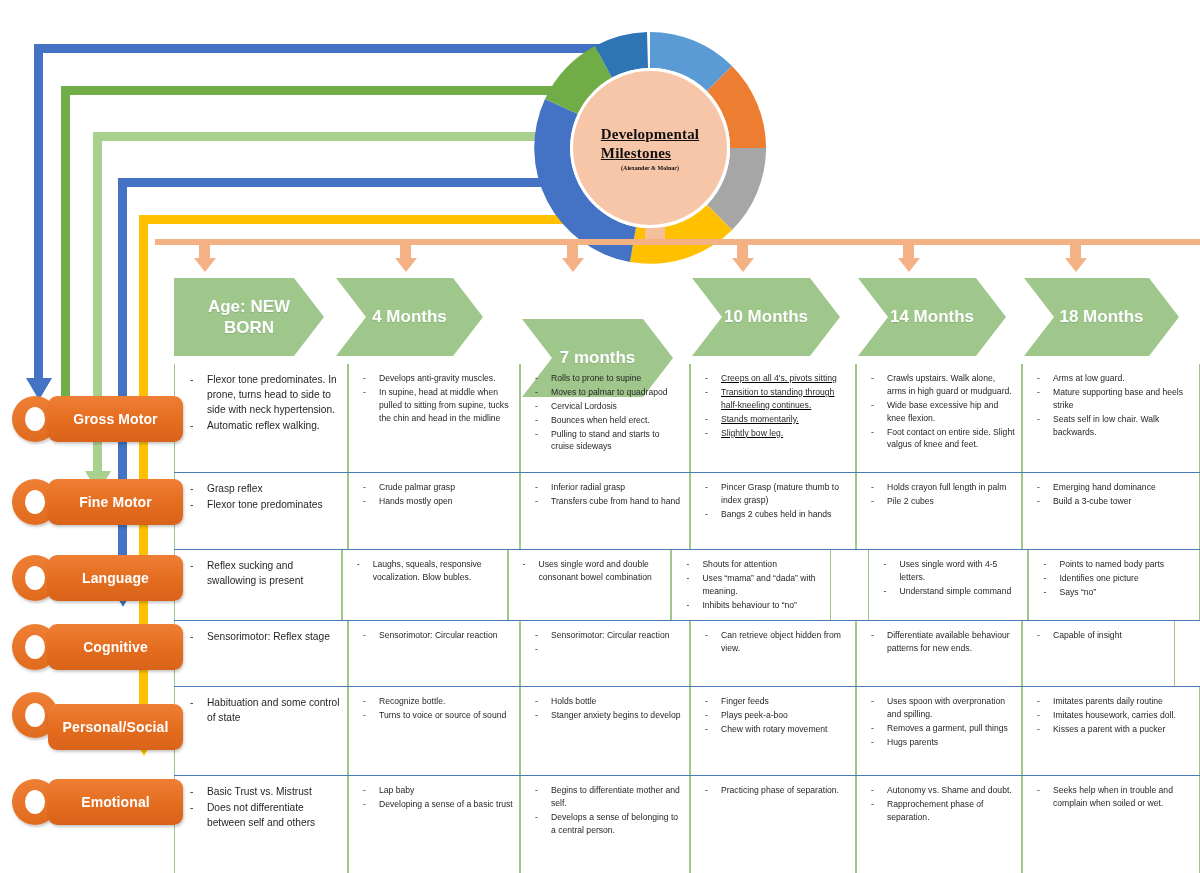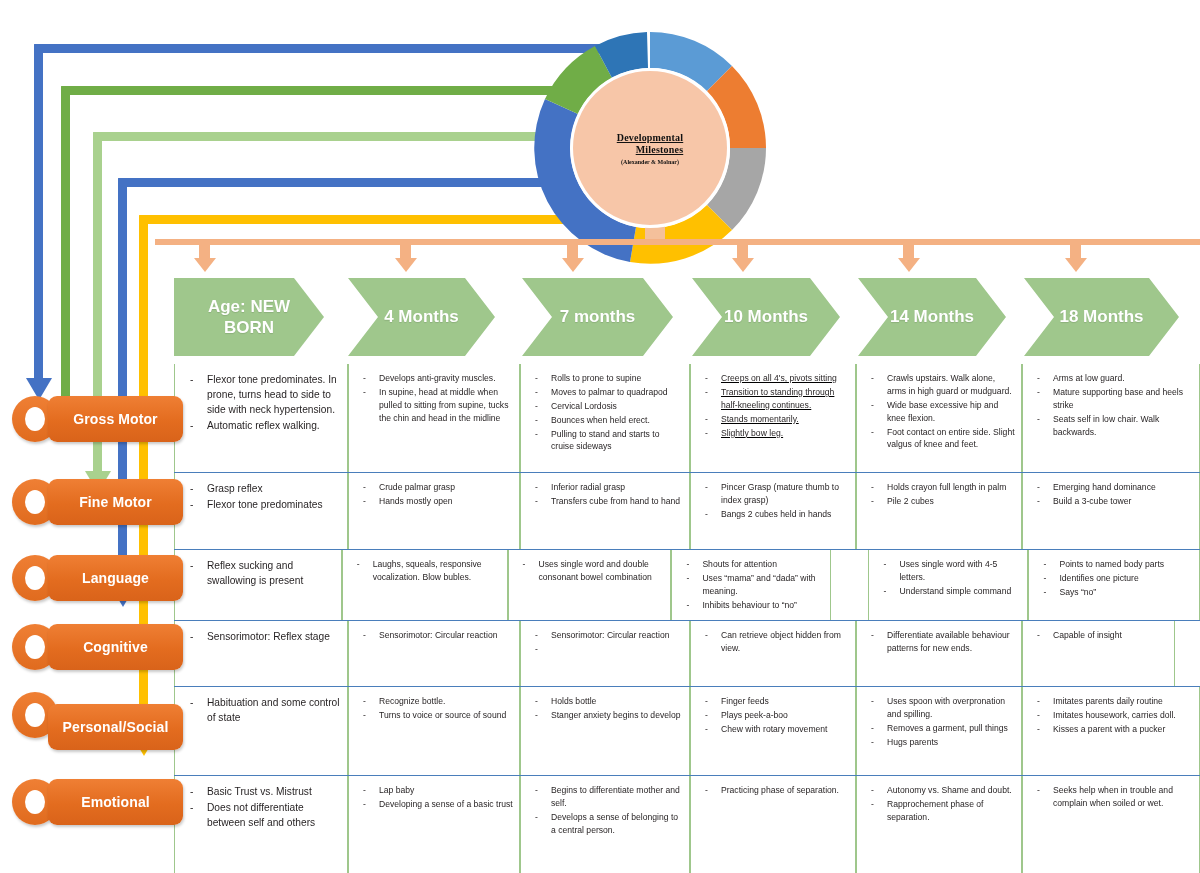--- a/index.html
+++ b/index.html
@@ -17,22 +17,22 @@
   .peach-down{position:absolute;width:0;height:0;border-left:11px solid transparent;border-right:11px solid transparent;border-top:14px solid #f4b183;}
   .peach-stem{position:absolute;width:11px;height:13px;background:#f4b183;}
   #peach-up-stem{position:absolute;left:645px;top:200px;width:20px;height:45px;background:#f4c09b;}
   #peach-up-head{position:absolute;left:628px;top:181px;width:0;height:0;border-left:27px solid transparent;border-right:27px solid transparent;border-bottom:27px solid #f4c09b;}
 
   
   #donut{position:absolute;left:520px;top:32px;width:260px;height:232px;}
   #donut-core{position:absolute;left:50px;top:36px;width:160px;height:160px;border-radius:50%;
       background:#f7c6a8;border:3px solid #ffffff;display:flex;flex-direction:column;
       align-items:center;justify-content:center;box-sizing:border-box;z-index:4;}
-  #donut-title{font-family:"Liberation Serif",serif;font-weight:bold;font-size:10px;color:#111;
-      text-align:right;line-height:1.25;text-decoration:underline;letter-spacing:.2px;}
+  #donut-title{font-family:"Liberation Serif",serif;font-weight:bold;font-size:15px;color:#111;
+      text-align:left;line-height:1.25;text-decoration:underline;letter-spacing:.2px;}
   #donut-sub{font-family:"Liberation Serif",serif;font-weight:bold;font-size:6px;color:#111;margin-top:2px;}
 
   
   .chev{position:absolute;top:278px;height:78px;background:#9fc78c;
       clip-path:polygon(0 0, calc(100% - 30px) 0, 100% 50%, calc(100% - 30px) 100%, 0 100%);
       display:flex;align-items:center;justify-content:center;box-sizing:border-box;}
   .chev.notch{clip-path:polygon(0 0, calc(100% - 30px) 0, 100% 50%, calc(100% - 30px) 100%, 0 100%, 30px 50%);}
   .chev span{color:#ffffff;font-weight:bold;font-size:17px;text-align:center;line-height:1.25;
       text-shadow:0 1px 1px rgba(0,0,0,.12);}
 
@@ -124,24 +124,24 @@
   <div class="peach-stem" style="left:737px;top:245px;"></div>
   <div class="peach-down" style="left:731.5px;top:258px;"></div>
   <div class="peach-stem" style="left:903px;top:245px;"></div>
   <div class="peach-down" style="left:897.5px;top:258px;"></div>
   <div class="peach-stem" style="left:1070px;top:245px;"></div>
   <div class="peach-down" style="left:1064.5px;top:258px;"></div>
 
   <div class="chev" style="left:174px;width:150px;">
     <span><span>Age: NEW</span><br><span>BORN</span></span>
   </div>
-  <div class="chev notch" style="left:348px;width:147px;">
+  <div class="chev notch" style="left:336px;width:147px;">
     <span>4 Months</span>
   </div>
-  <div class="chev notch" style="left:522px;width:151px;">
+  <div class="chev notch" style="left:522px;width:151px;margin-top:41px;">
     <span>7 months</span>
   </div>
   <div class="chev notch" style="left:692px;width:148px;">
     <span>10 Months</span>
   </div>
   <div class="chev notch" style="left:858px;width:148px;">
     <span>14 Months</span>
   </div>
   <div class="chev notch" style="left:1024px;width:155px;">
     <span>18 Months</span>

